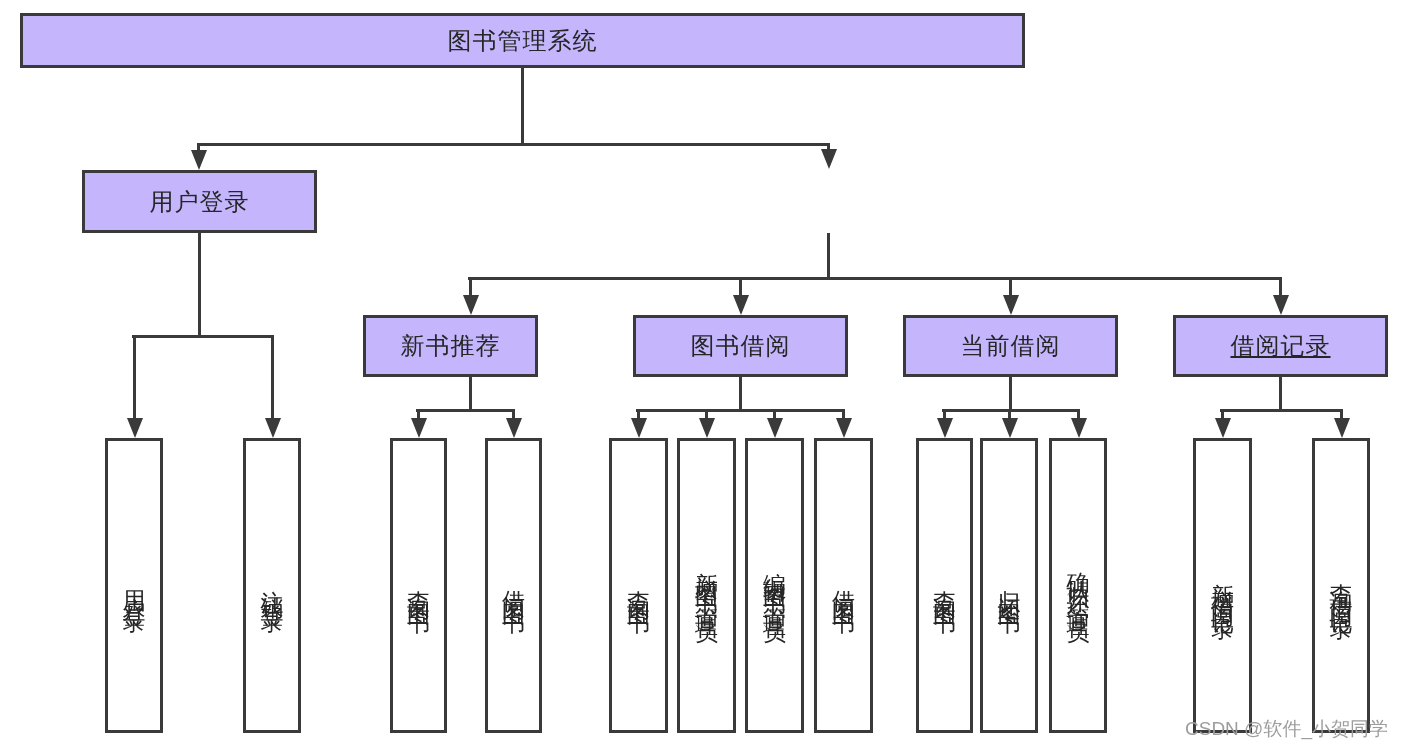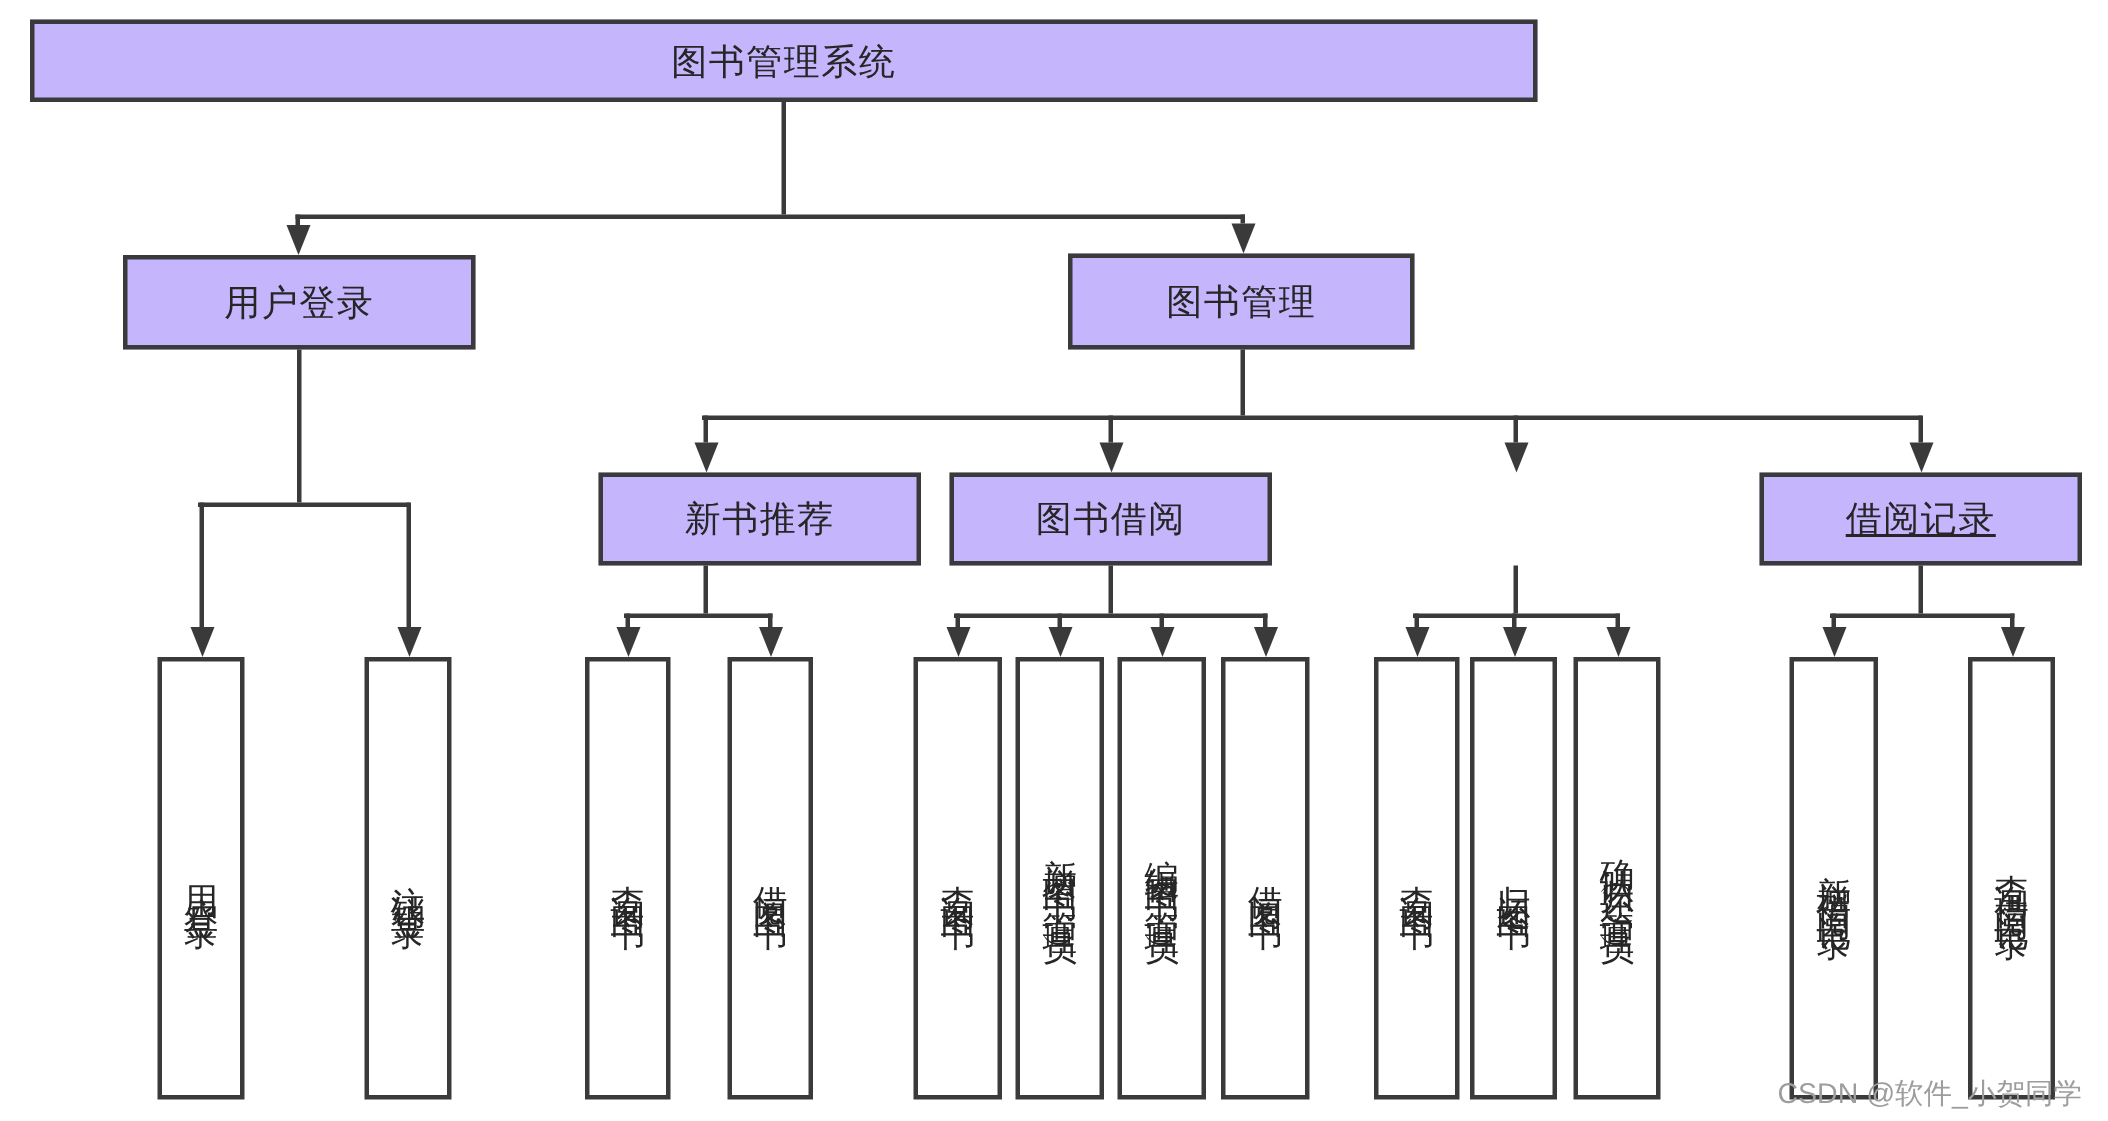--- a/index.html
+++ b/index.html
@@ -64,29 +64,29 @@
 
 <div id="canvas">
 
   <div class="hbox" style="left:20px; top:13px; width:1005px; height:55px;">
     <span>图书管理系统</span>
   </div>
 
   <div class="hbox" style="left:82px; top:170px; width:235px; height:63px;">
     <span>用户登录</span>
   </div>
-  <div class="hbox" style="left:712px; top:169px; width:231px; height:64px;">
-    <span>图书管理</span>
-  </div>
 
-  <div class="hbox" style="left:363px; top:315px; width:215px; height:62px;margin-left:36px;">
+  <div class="hbox" style="left:363px; top:315px; width:175px; height:62px;">
     <span>新书推荐</span>
   </div>
   <div class="hbox" style="left:633px; top:315px; width:215px; height:62px;">
     <span>图书借阅</span>
+  </div>
+  <div class="hbox" style="left:903px; top:315px; width:215px; height:62px;">
+    <span>当前借阅</span>
   </div>
   <div class="hbox" style="left:1173px; top:315px; width:215px; height:62px;text-decoration:underline;">
     <span>借阅记录</span>
   </div>
 
   <div class="vbox" style="left:105px; width:58px;">
     <span>用户登录</span>
   </div>
   <div class="vbox" style="left:243px; width:58px;">
     <span>注销登录</span>

